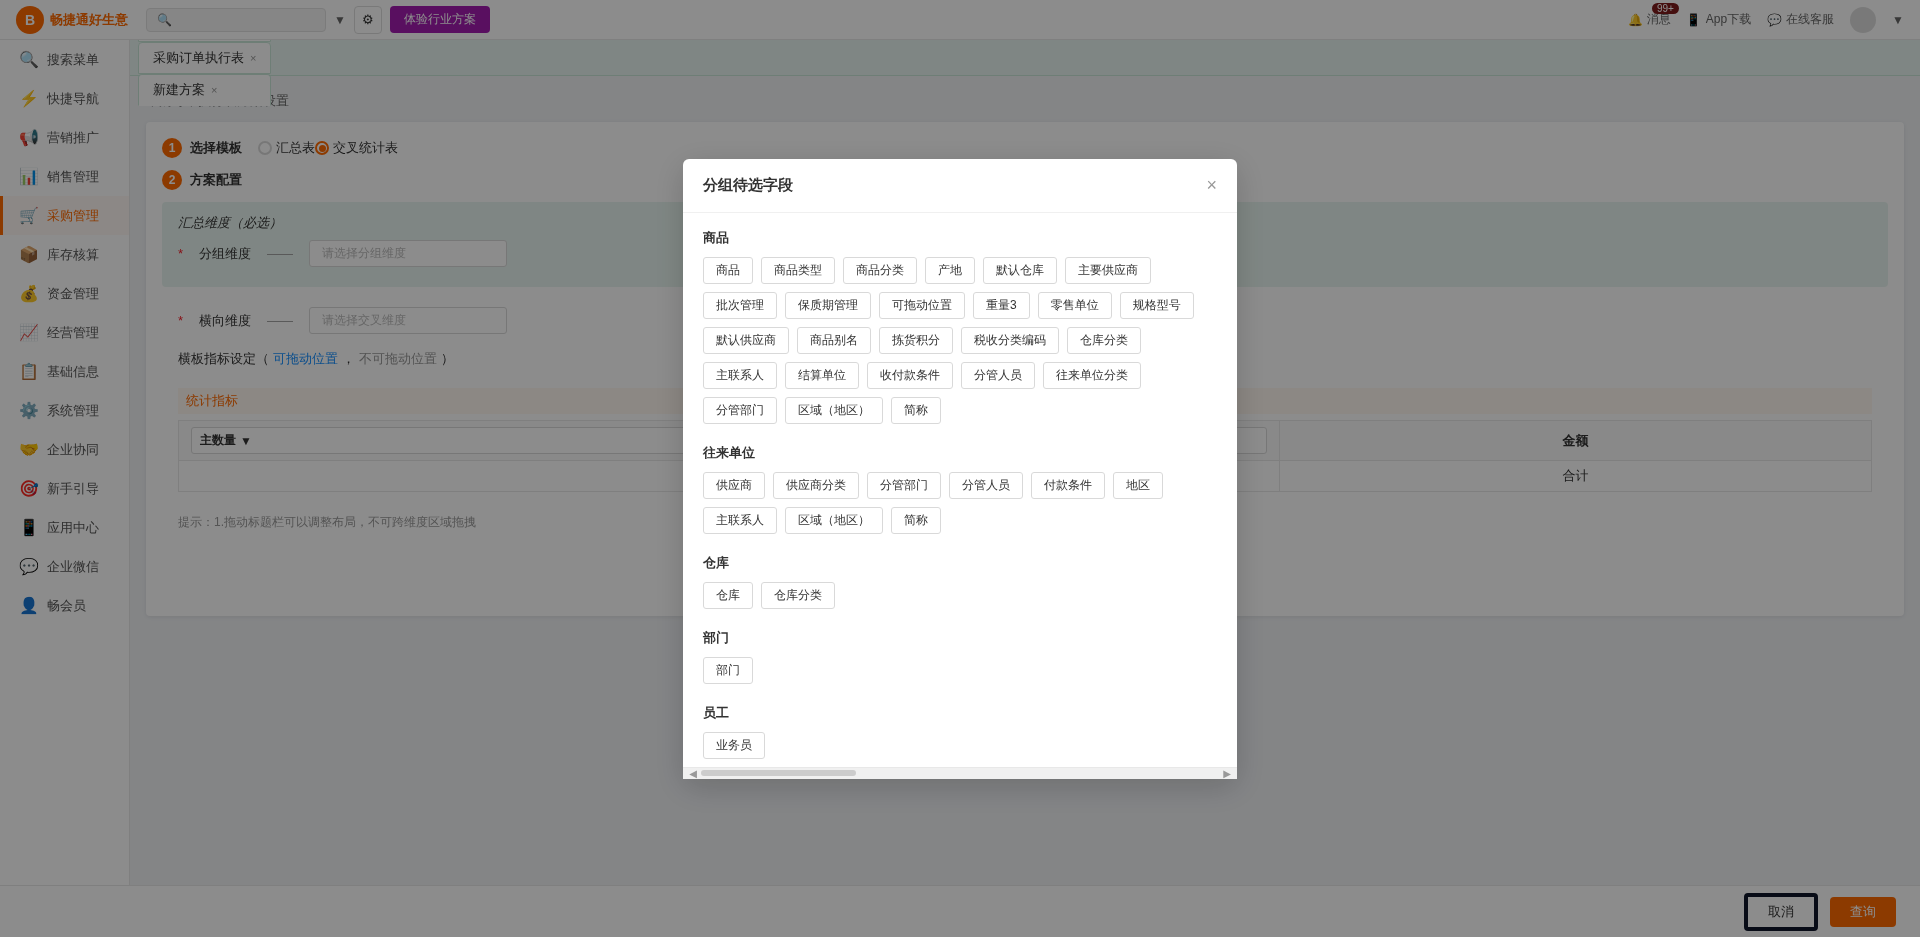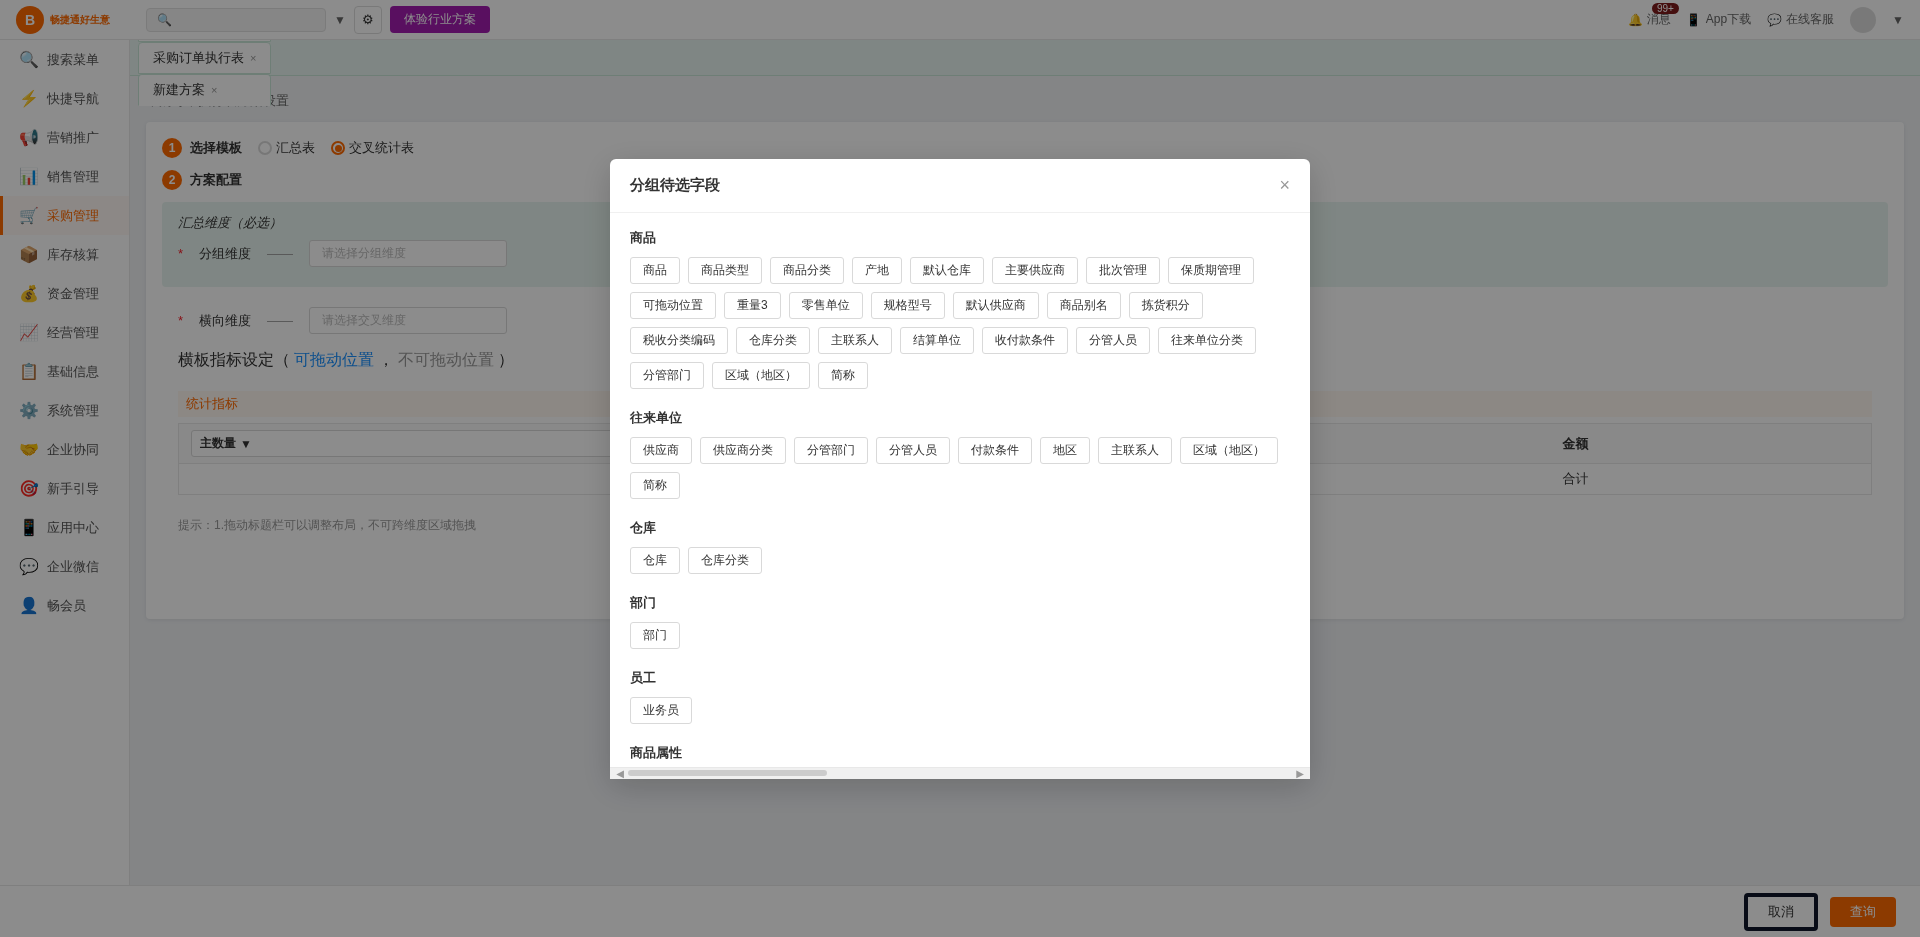--- a/index.html
+++ b/index.html
@@ -16,21 +16,21 @@
       position: fixed; top: 0; left: 0; right: 0; z-index: 100;
     }
     .logo-area {
       display: flex; align-items: center; gap: 6px;
       width: 130px;
     }
     .logo-icon {
       width: 28px; height: 28px; background: #ff6a00; border-radius: 50%;
       display: flex; align-items: center; justify-content: center; color: #fff; font-weight: bold; font-size: 14px;
     }
-    .logo-text { color: #ff6a00; font-size: 10px; font-weight: bold; }
+    .logo-text { color: #ff6a00; font-size: 13px; font-weight: bold; }
 
     .header-search {
       display: flex; align-items: center; gap: 8px; flex: 1;
     }
     .search-box {
       background: #f5f5f5; border: 1px solid #e0e0e0; border-radius: 4px;
       padding: 4px 10px; width: 180px; font-size: 12px; color: #999;
       display: flex; align-items: center; gap: 6px;
     }
     .search-dropdown { display: flex; align-items: center; gap: 4px; font-size: 12px; color: #666; cursor: pointer; }
@@ -108,21 +108,21 @@
     
     .overlay {
       position: fixed; top: 0; left: 0; right: 0; bottom: 0;
       background: rgba(0,0,0,0.45); z-index: 999;
     }
 
     
     .modal {
       position: fixed; top: 50%; left: 50%; transform: translate(-50%, -50%);
       background: #fff; border-radius: 6px; z-index: 1000;
-      width: 700px; max-height: 620px;
+      width: 554px; max-height: 620px;
       display: flex; flex-direction: column;
       box-shadow: 0 8px 32px rgba(0,0,0,0.18);
     }
     .modal-header {
       display: flex; align-items: center; justify-content: space-between;
       padding: 16px 20px; border-bottom: 1px solid #f0f0f0;
     }
     .modal-title { font-size: 15px; font-weight: bold; color: #333; }
     .modal-close { cursor: pointer; color: #999; font-size: 18px; }
 
@@ -168,21 +168,21 @@
     }
 
     
     .step-section { display: flex; align-items: center; gap: 8px; margin-bottom: 12px; }
     .step-num {
       width: 20px; height: 20px; background: #ff6a00; color: #fff;
       border-radius: 50%; display: flex; align-items: center; justify-content: center;
       font-size: 12px; font-weight: bold; flex-shrink: 0;
     }
     .step-label { font-size: 13px; font-weight: bold; color: #333; }
-    .radio-group { display: flex; gap: 16px; align-items: center; margin-left: 8px; }
+    .radio-group { display: flex; align-items: center; margin-left: 8px; }
     .radio-item { display: flex; align-items: center; gap: 4px; font-size: 13px; cursor: pointer; }
     .radio-dot {
       width: 14px; height: 14px; border-radius: 50%; border: 2px solid #ff6a00;
       display: flex; align-items: center; justify-content: center;
     }
     .radio-dot.checked::after {
       content: ''; width: 7px; height: 7px; border-radius: 50%; background: #ff6a00;
     }
     .radio-dot.unchecked { border-color: #d9d9d9; }
 
@@ -376,21 +376,21 @@
       <div class="form-row">
         <span class="required-mark">*</span>
         <span>横向维度</span>
         <span class="form-dashes">——</span>
         <div style="border:1px solid #d9d9d9; border-radius:3px; padding:4px 100px 4px 12px; background:#fff; color:#bbb; font-size:12px; cursor:pointer;">
           <span>请选择交叉维度</span>
         </div>
       </div>
     </div>
 
-    <div style="font-size:16px; color:#333; padding:0 16px 8px; display:flex; align-items:flex-end; gap:4px;">
+    <div style="font-size:13px; color:#333; padding:0 16px 8px; display:flex; align-items:flex-end; gap:4px;">
       <span>横板指标设定（</span>
       <span style="color:#1890ff;font-family:Liberation Mono, monospace;">可拖动位置</span>
       <span>，</span>
       <span style="color:#999;">不可拖动位置</span>
       <span>）</span>
     </div>
 
     <div class="stats-section" style="padding: 0 16px 12px;">
       <div class="stats-header">统计指标</div>
       <table class="stats-table">

